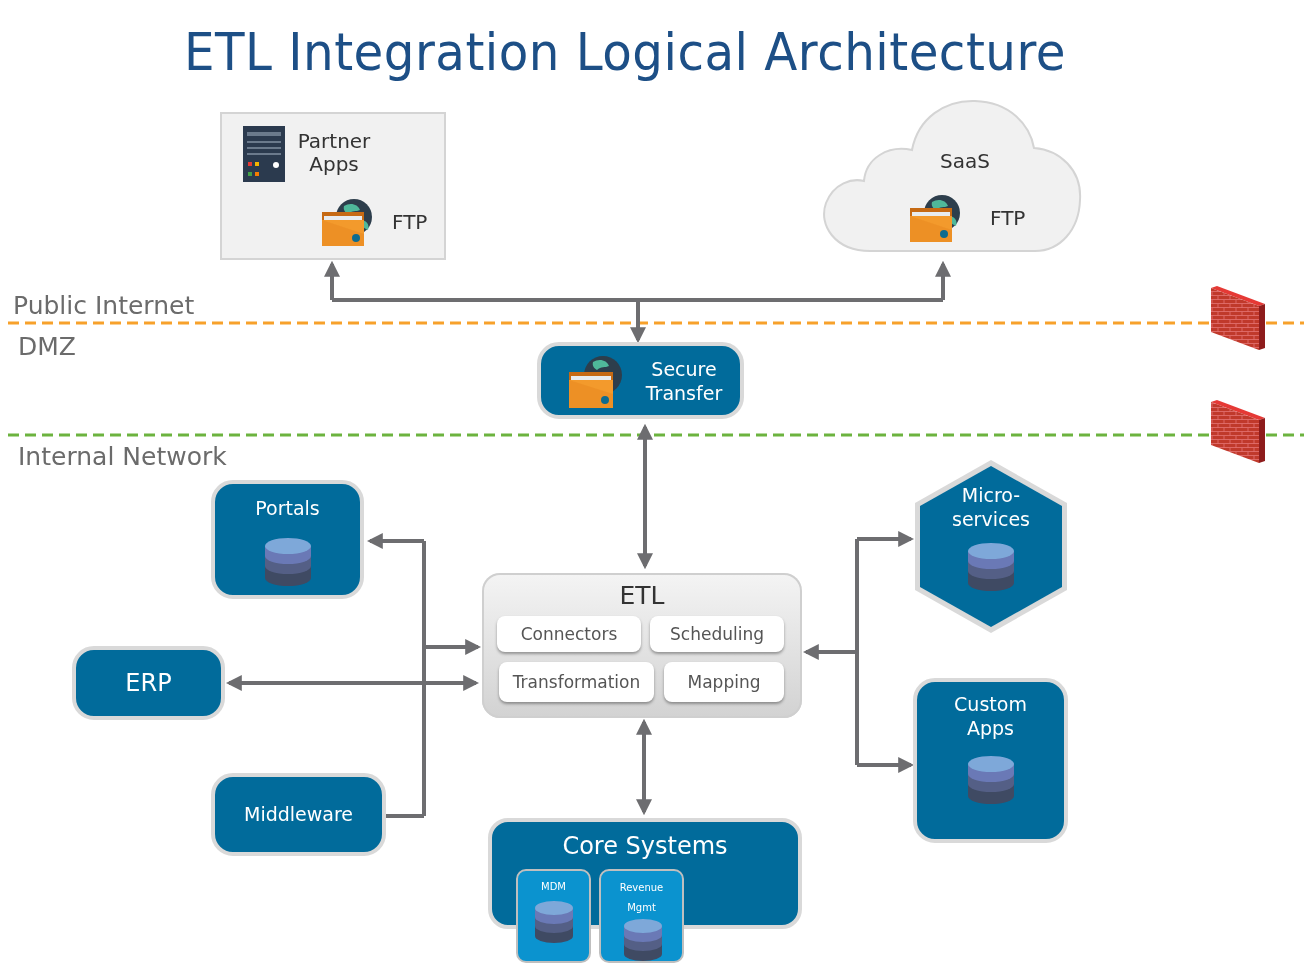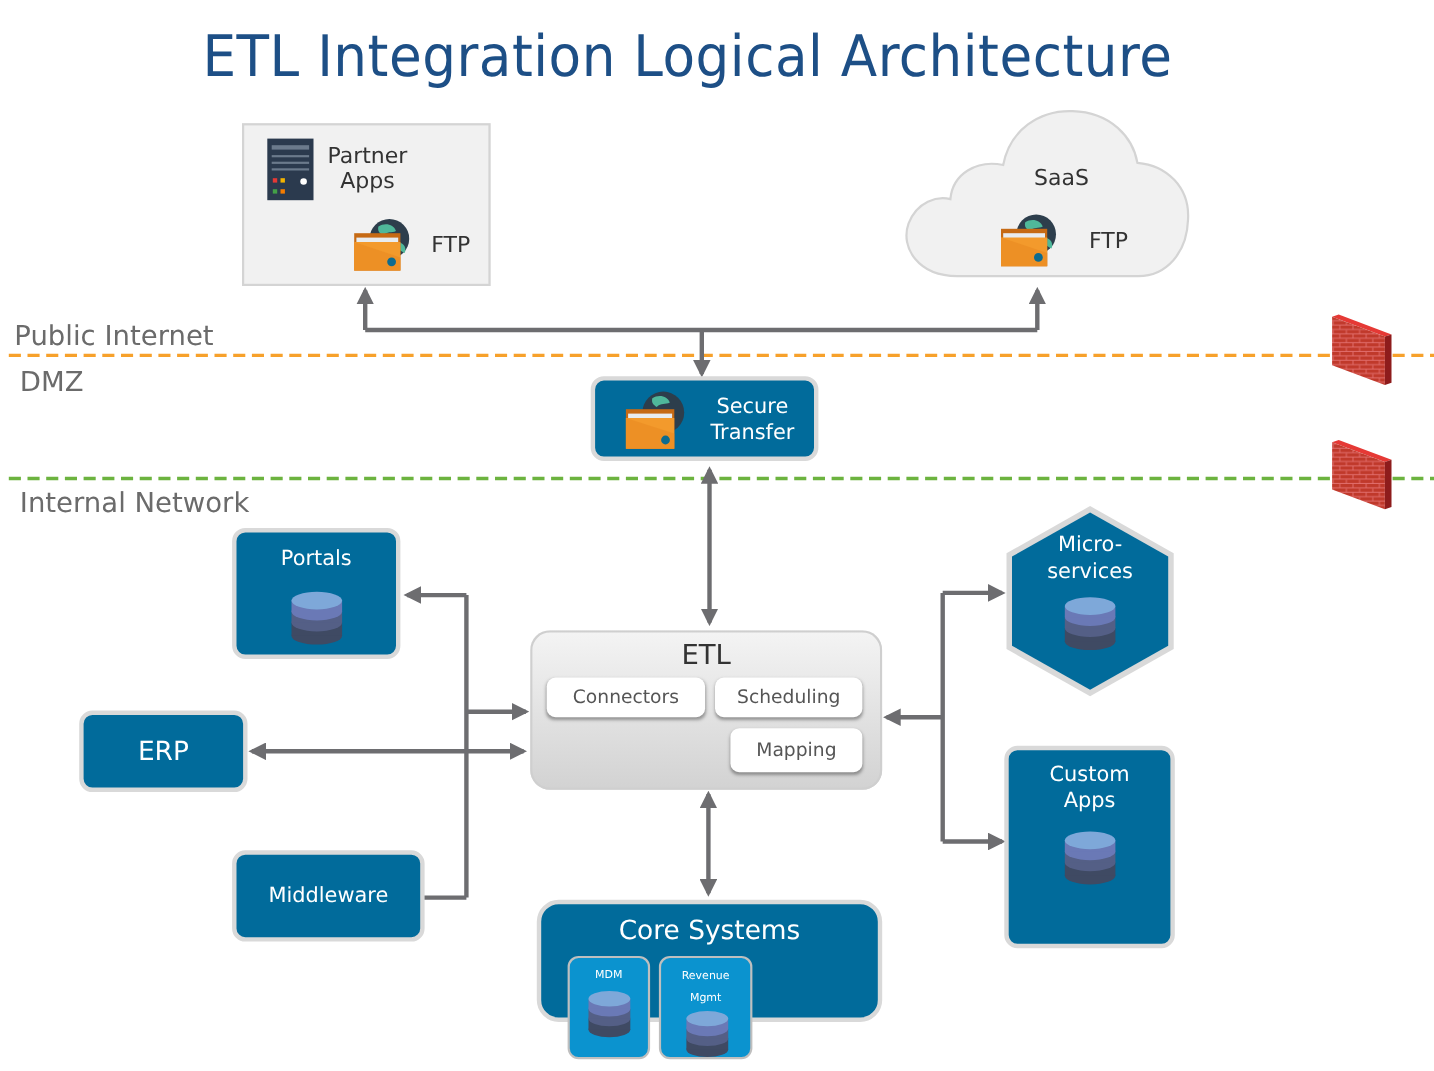--- a/index.html
+++ b/index.html
@@ -1,20 +1,20 @@
 <!DOCTYPE html>
 <html><head>
 <meta charset="utf-8">
 <style>
   html,body{margin:0;padding:0;background:#ffffff;}
   body{width:1304px;height:974px;position:relative;overflow:hidden;font-family:"DejaVu Sans","Liberation Sans",sans-serif;}
   .abs{position:absolute;}
   #title{left:0;top:22px;width:1250px;text-align:center;font-size:52px;color:#1d4f86;font-weight:normal;letter-spacing:0.5px;font-family:"DejaVu Sans",sans-serif;transform:scaleX(0.93);transform-origin:center;}
   .zone-label{font-size:25px;color:#6b6b6b;font-family:"DejaVu Sans",sans-serif;}
-  .blue-box{background:#016b9b;border:4px solid #d9d9d9;border-radius:12px;box-sizing:border-box;color:#fff;text-align:center;}
+  .blue-box{background:#016b9b;border:4px solid #d9d9d9;border-radius:22px;box-sizing:border-box;color:#fff;text-align:center;}
   .blue-box .lbl{font-size:19px;line-height:24px;}
   .light-box{background:#f1f1f1;border:2px solid #d4d4d4;box-sizing:border-box;}
   .dark-text{color:#333;font-size:20px;line-height:23px;text-align:center;}
   .sub-box{background:#0b93cf;border:2px solid #bfbfbf;border-radius:10px;box-sizing:border-box;color:#fff;text-align:center;font-size:10px;line-height:20px;}
   .etl-pill{position:absolute;background:#fff;border-radius:8px;box-shadow:0 2px 3px rgba(0,0,0,0.35);font-size:17px;color:#555;text-align:center;line-height:36px;}
   svg{overflow:visible;}
 </style>
 </head>
 <body>
 
@@ -152,38 +152,39 @@
 </div>
 
 <div class="abs blue-box" style="left:211px;top:773px;width:175px;height:83px;">
   <div class="lbl" style="line-height:75px;">Middleware</div>
 </div>
 
 <div class="abs" style="left:482px;top:573px;width:320px;height:145px;border-radius:18px;background:linear-gradient(#f4f4f4,#d2d2d2);box-shadow:inset 0 0 0 2px #cfcfcf;">
   <div class="abs" style="left:0;top:8px;width:320px;text-align:center;font-size:25px;color:#333;">ETL</div>
   <div class="etl-pill" style="left:15px;top:43px;width:144px;">Connectors</div>
   <div class="etl-pill" style="left:168px;top:43px;width:134px;">Scheduling</div>
+  <div class="etl-pill" style="left:17px;top:89px;width:155px;height:40px;line-height:40px;">Transformation</div>
   <div class="etl-pill" style="left:182px;top:89px;width:120px;height:40px;line-height:40px;">Mapping</div>
 </div>
 
 <div class="abs" style="left:920px;top:483px;width:142px;text-align:center;color:#fff;font-size:19px;line-height:24px;">
   <div>Micro-</div>
   <div>services</div>
 </div>
 <svg class="abs" style="left:967px;top:541px;" width="48" height="52">
   <ellipse cx="24" cy="42" rx="23" ry="8" fill="#3f4a63"></ellipse>
   <rect x="1" y="30" width="46" height="12" fill="#3f4a63"></rect>
   <ellipse cx="24" cy="30" rx="23" ry="8" fill="#545f86"></ellipse>
   <rect x="1" y="20" width="46" height="10" fill="#545f86"></rect>
   <ellipse cx="24" cy="20" rx="23" ry="8" fill="#6a79b6"></ellipse>
   <rect x="1" y="10" width="46" height="10" fill="#6a79b6"></rect>
   <ellipse cx="24" cy="10" rx="23" ry="8" fill="#7ea8d9"></ellipse>
 </svg>
 
-<div class="abs blue-box" style="left:913px;top:678px;width:155px;height:184px;">
+<div class="abs blue-box" style="left:913px;top:678px;width:155px;height:165px;">
   <div class="lbl" style="margin-top:10px;">
     <div>Custom</div>
     <div>Apps</div>
   </div>
   <svg class="abs" style="left:50px;top:72px;" width="48" height="52">
     <ellipse cx="24" cy="42" rx="23" ry="8" fill="#3f4a63"></ellipse>
     <rect x="1" y="30" width="46" height="12" fill="#3f4a63"></rect>
     <ellipse cx="24" cy="30" rx="23" ry="8" fill="#545f86"></ellipse>
     <rect x="1" y="20" width="46" height="10" fill="#545f86"></rect>
     <ellipse cx="24" cy="20" rx="23" ry="8" fill="#6a79b6"></ellipse>

